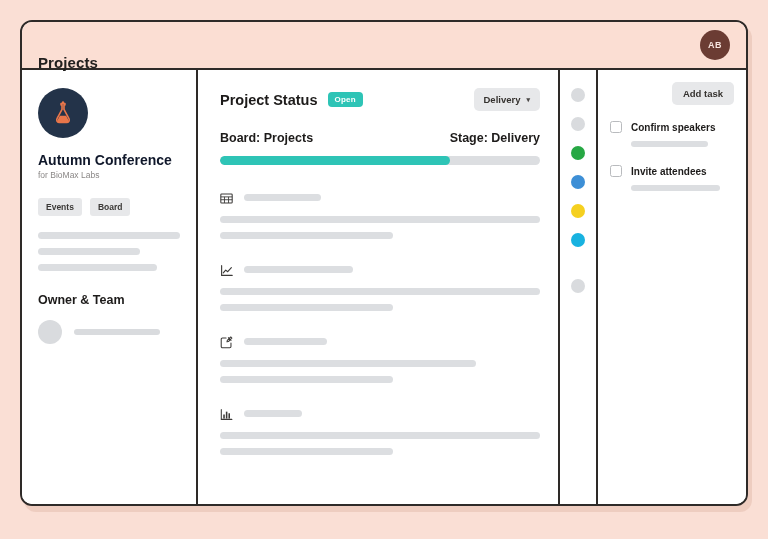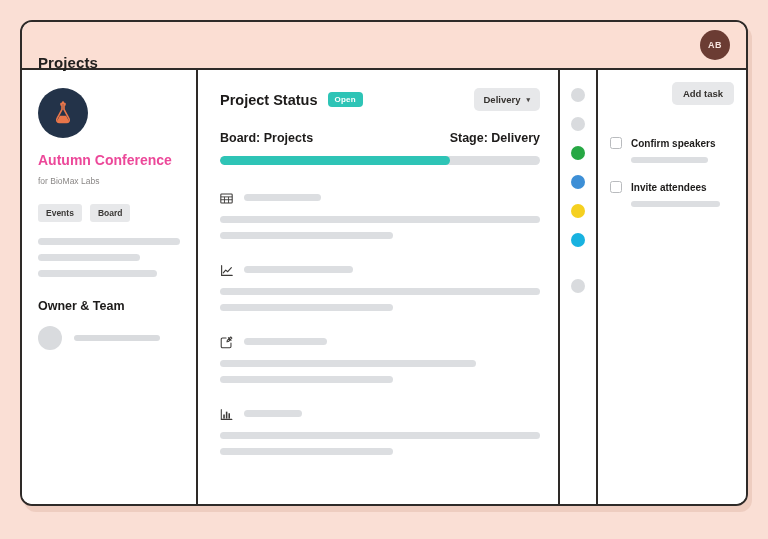--- a/index.html
+++ b/index.html
@@ -100,23 +100,23 @@
     border-radius: 50%;
     background: #233349;
     display: flex;
     align-items: center;
     justify-content: center;
     margin-bottom: 14px;
   }
   .project-name {
     font-size: 14px;
     font-weight: bold;
-    color: #ec4899;
+    color: #0f172a;
     line-height: 1.2;
-    margin-bottom: 7px;
+    margin-bottom: 1px;
   }
   .project-sub {
     font-size: 8.5px;
     color: #8a8786;
     margin-bottom: 18px;
   }
   .tag-row { display: flex; gap: 8px; margin-bottom: 16px; }
   .tag {
     background: #e7e8ea;
     color: #3a3836;
@@ -228,21 +228,21 @@
     height: 7px;
     border-radius: 4px;
     background: #dcdee1;
     margin-bottom: 9px;
   }
 
   
   .dot { width: 14px; height: 14px; border-radius: 50%; }
 
   
-  .add-task-wrap { display: flex; justify-content: flex-end; margin-bottom: 32px; }
+  .add-task-wrap { display: flex; justify-content: flex-end; margin-bottom: 16px; }
   .add-task {
     background: #e7e8ea;
     color: #35322f;
     font-size: 9.5px;
     font-weight: bold;
     padding: 6px 11px;
     border-radius: 5px;
     cursor: pointer;
   }
   .task-item { margin-bottom: 18px; }

